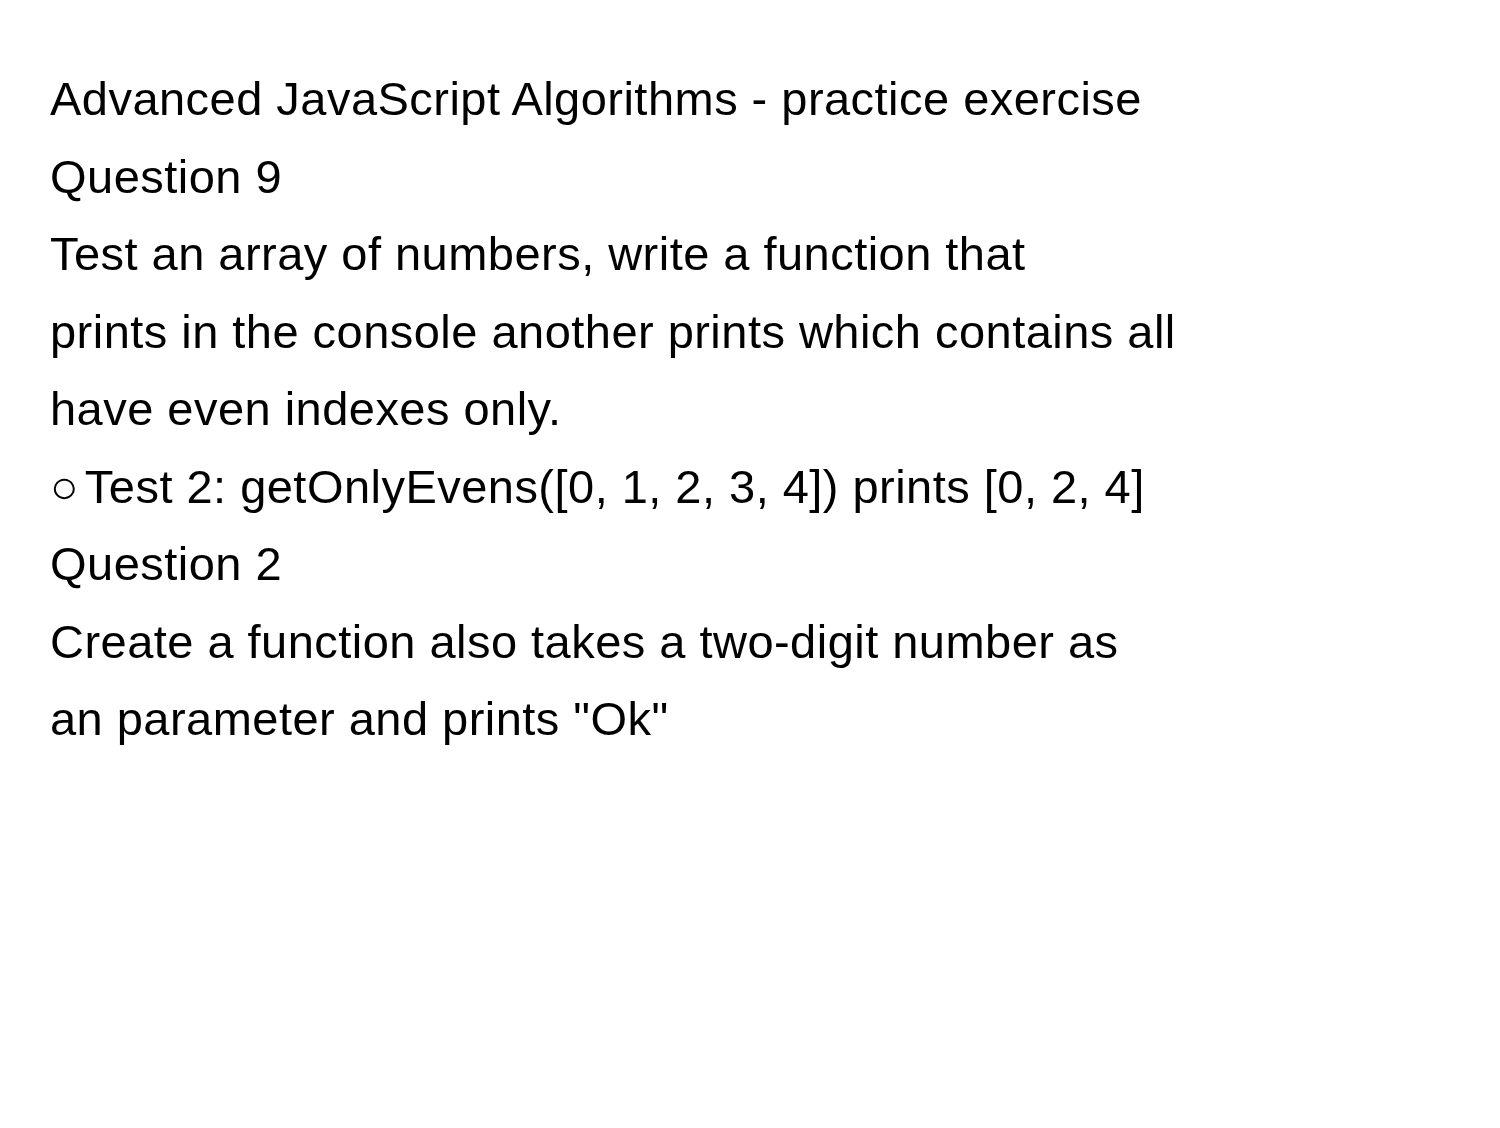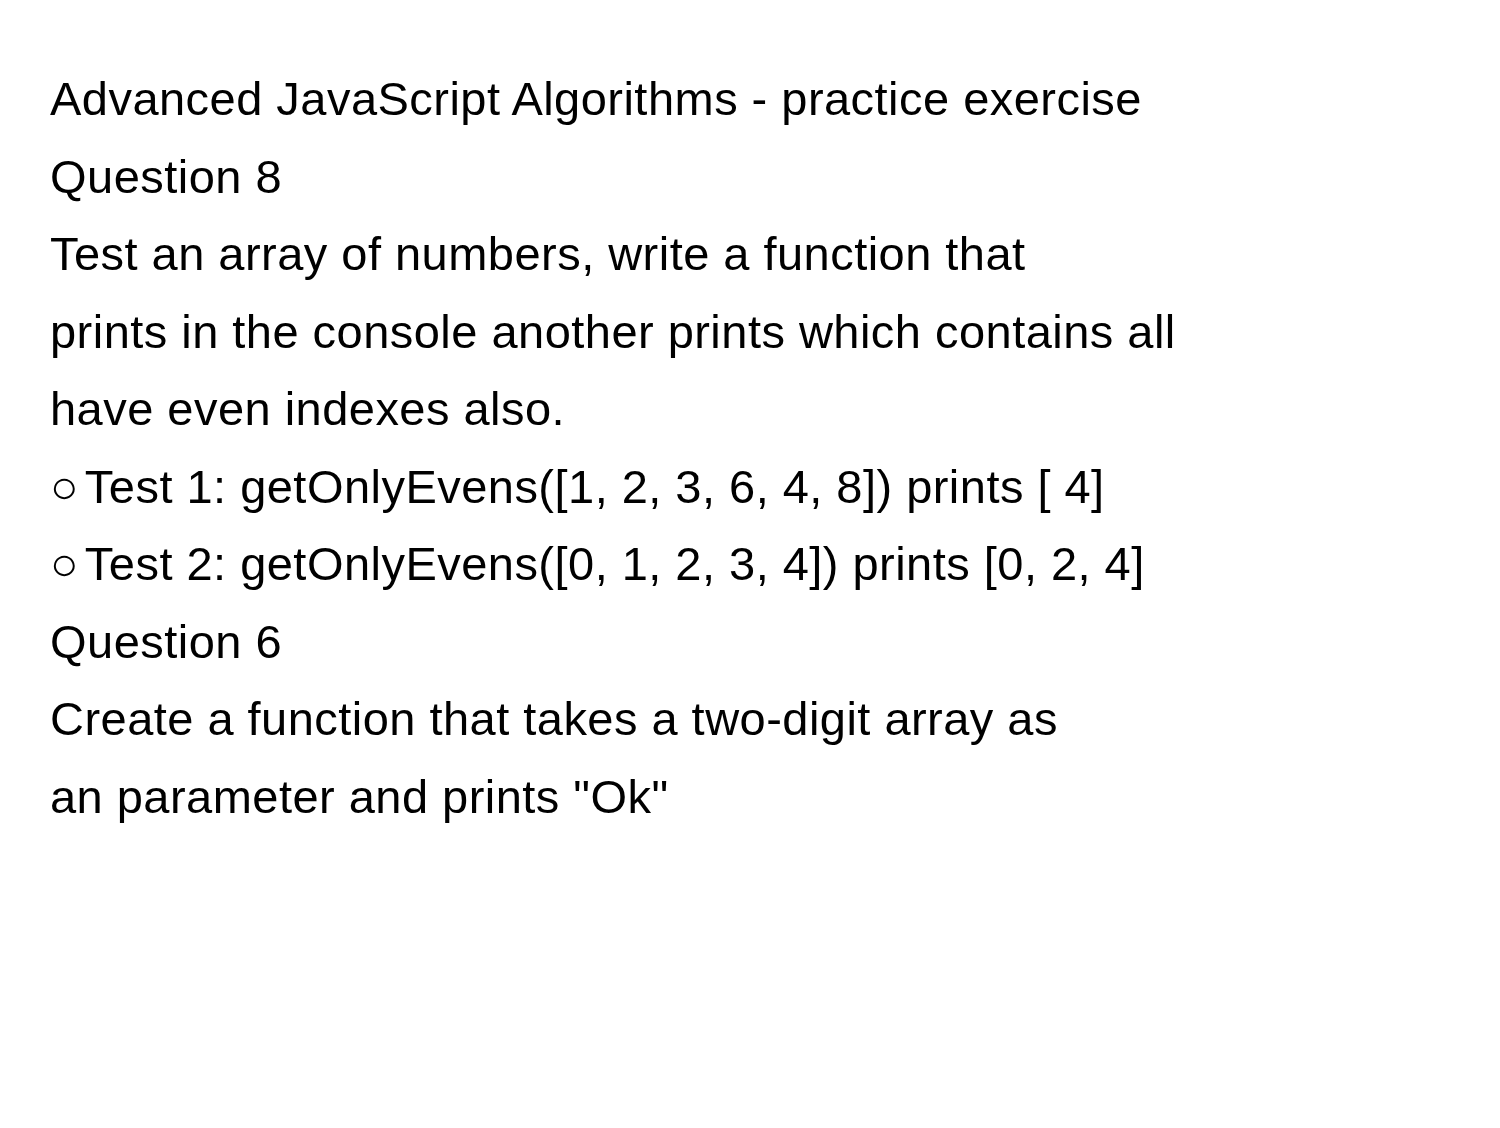--- a/index.html
+++ b/index.html
@@ -32,36 +32,33 @@
     vertical-align: baseline;
   }
 </style>
 </head>
 <body>
 
 <div class="page">
 
   <div class="text-line">Advanced JavaScript Algorithms - practice exercise</div>
 
-  <div class="text-line">Question 8</div>
+  <div class="text-line">Question 9</div>
 
   <div class="text-line">Test an array of numbers, write a function that</div>
 
   <div class="text-line">prints in the console another prints which contains all</div>
 
 
-  <div class="text-line">have even indexes also.</div>
+  <div class="text-line">have even indexes only.</div>
 
-  <div class="bullet-line">
-    <span class="bullet-icon">○</span><span>Test 1: getOnlyEvens([1, 2, 3, 6, 4, 8]) prints [ 4]</span>
-  </div>
 
   <div class="bullet-line">
     <span class="bullet-icon">○</span><span>Test 2: getOnlyEvens([0, 1, 2, 3, 4]) prints [0, 2, 4]</span>
   </div>
 
-  <div class="text-line">Question 6</div>
+  <div class="text-line">Question 2</div>
 
-  <div class="text-line">Create a function that takes a two-digit array as</div>
+  <div class="text-line">Create a function also takes a two-digit number as</div>
 
   <div class="text-line">an parameter and prints "Ok"</div>
 
 </div>
 
 </body></html>

